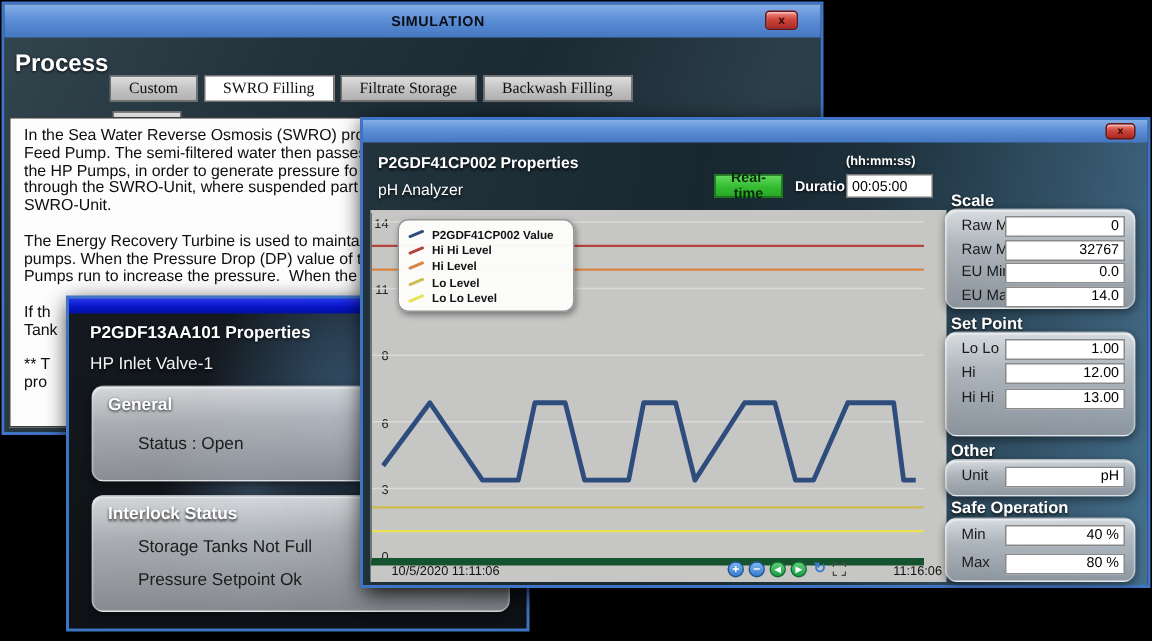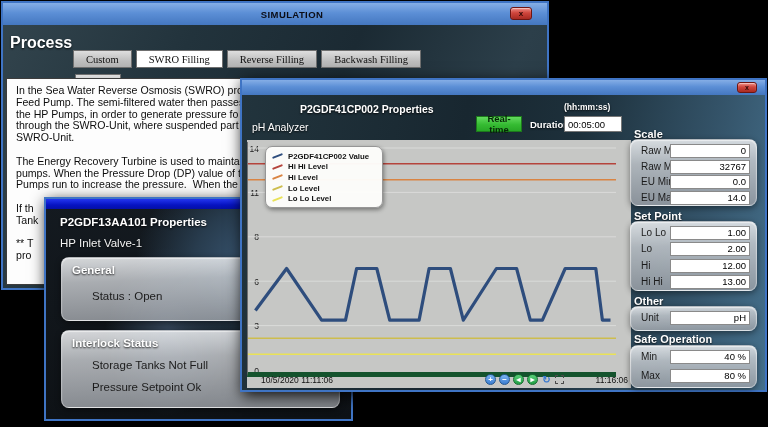--- a/index.html
+++ b/index.html
@@ -62,21 +62,21 @@
   .vpanel .body-text{position:absolute;left:30px;font-size:11.5px;color:#1c1c1c;}
   #valve-status{top:32px;}
 
   
   #ph-win{left:240px;top:78px;width:523px;height:310px;
           background:linear-gradient(100deg,#22343d,#182730 40%,#1d303b 60%,#35556b 85%,#45708c),
                      radial-gradient(ellipse 160px 90px at 85% 90%,#4a7691,rgba(0,0,0,0) 70%);}
   #ph-win .titlebar{height:15px;}
   #ph-close{right:8px;top:2px;width:20px;height:11px;font-size:7px;}
   #ph-content{position:absolute;left:0;top:15px;right:0;bottom:0;}
-  #ph-title{position:absolute;left:10px;top:8px;font-size:10.5px;margin-left:48px;}
+  #ph-title{position:absolute;left:10px;top:8px;font-size:10.5px;}
   #ph-subtitle{position:absolute;left:10px;top:26px;font-size:10.5px;color:#fff;
                text-shadow:0 1px 2px rgba(0,0,0,.85);}
   #realtime-btn{position:absolute;left:234px;top:21px;width:46px;height:16px;
                 background:linear-gradient(#63da5e,#35bb32 55%,#28a826);border:1px solid #1d7a1c;
                 color:#072807;font-size:9.5px;font-weight:bold;display:flex;align-items:center;justify-content:center;}
   #duration-label{position:absolute;left:288px;top:24px;font-size:9.5px;}
   #duration-hint{position:absolute;left:322px;top:7px;font-size:8.5px;}
   #duration-field{position:absolute;left:322px;top:21px;width:50px;height:14px;background:#fff;
                   border:1px solid #777;font-size:9.5px;color:#000;padding:0 3px;
                   font-family:"Liberation Sans",sans-serif;}
@@ -121,21 +121,21 @@
   <section class="window" id="sim-win">
     <div class="titlebar">
       <span id="sim-title">SIMULATION</span>
       <button class="xbtn" id="sim-close">x</button>
     </div>
     <div id="sim-content">
       <span class="wh" id="process-label">Process</span>
       <div id="sim-tabs">
           <button class="btn tab">Custom</button>
           <button class="btn tab sel">SWRO Filling</button>
-          <button class="btn tab">Reverse Filling</button>
+          <button class="btn tab">Filtrate Storage</button>
           <button class="btn tab">Backwash Filling</button>
         </div>
       <div id="sim-controls">
         <button class="btn ctl">Stop</button>
         <div class="toggle" id="run-toggle" data-state="on">
           <div class="knob"></div>
         </div>
         <button class="btn ctl sel" id="start-btn">Start</button>
         <button class="btn ctl dis">Reset</button>
       </div>
@@ -267,24 +267,20 @@
               <span class="pfield">14.0</span>
             </div>
           </div>
           <span class="wh pgroup-heading" style="top: 115px;">Set Point</span>
           <div class="glass pgroup-box" style="top: 126px; height: 70px;">
             <div class="prow" style="height: 16.25px;">
               <span class="plabel">Lo Lo</span>
               <span class="pfield">1.00</span>
             </div>
             <div class="prow" style="height: 16.25px;">
-              <span class="plabel">Lo</span>
-              <span class="pfield">2.00</span>
-            </div>
-            <div class="prow" style="height: 16.25px;">
               <span class="plabel">Hi</span>
               <span class="pfield">12.00</span>
             </div>
             <div class="prow" style="height: 16.25px;">
               <span class="plabel">Hi Hi</span>
               <span class="pfield">13.00</span>
             </div>
           </div>
           <span class="wh pgroup-heading" style="top: 200px;">Other</span>
           <div class="glass pgroup-box" style="top: 211px; height: 25px;">

